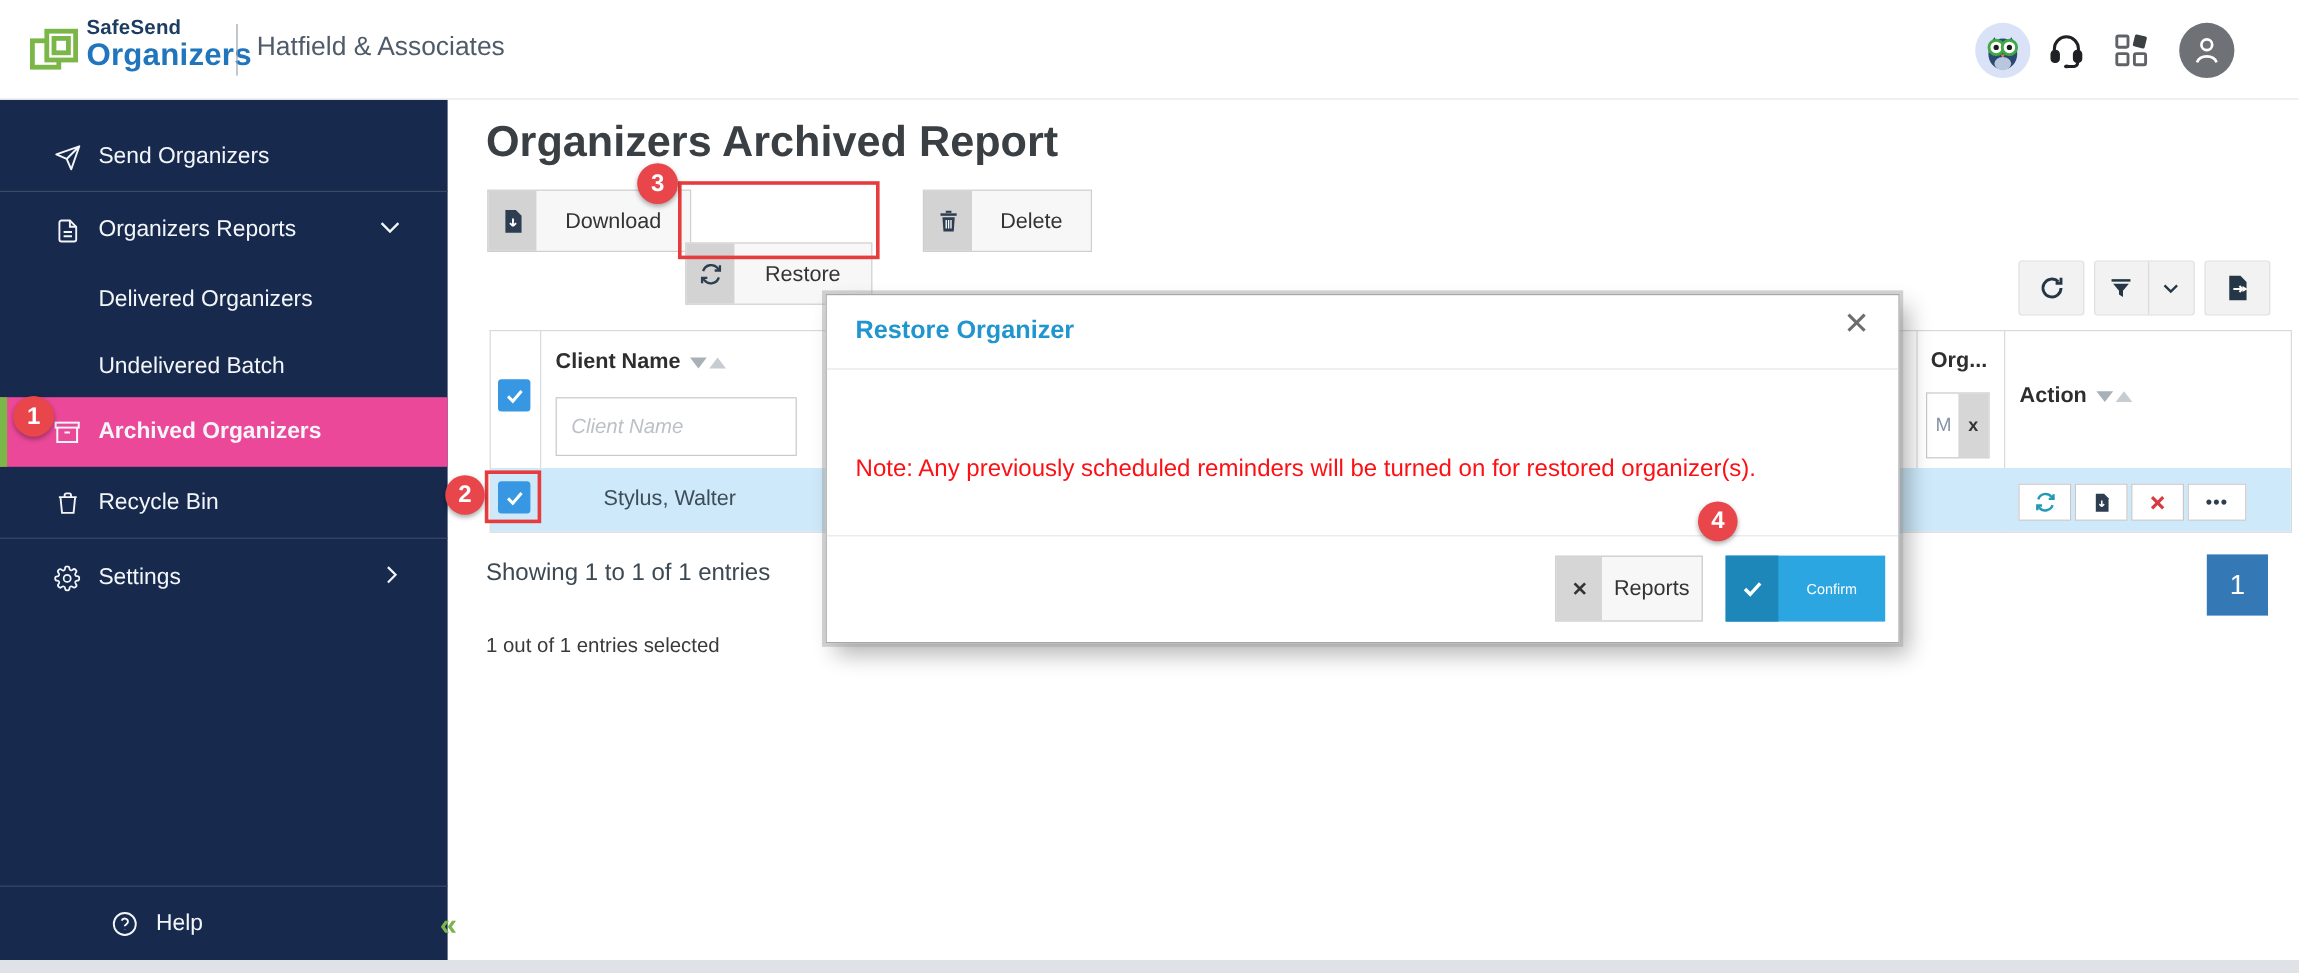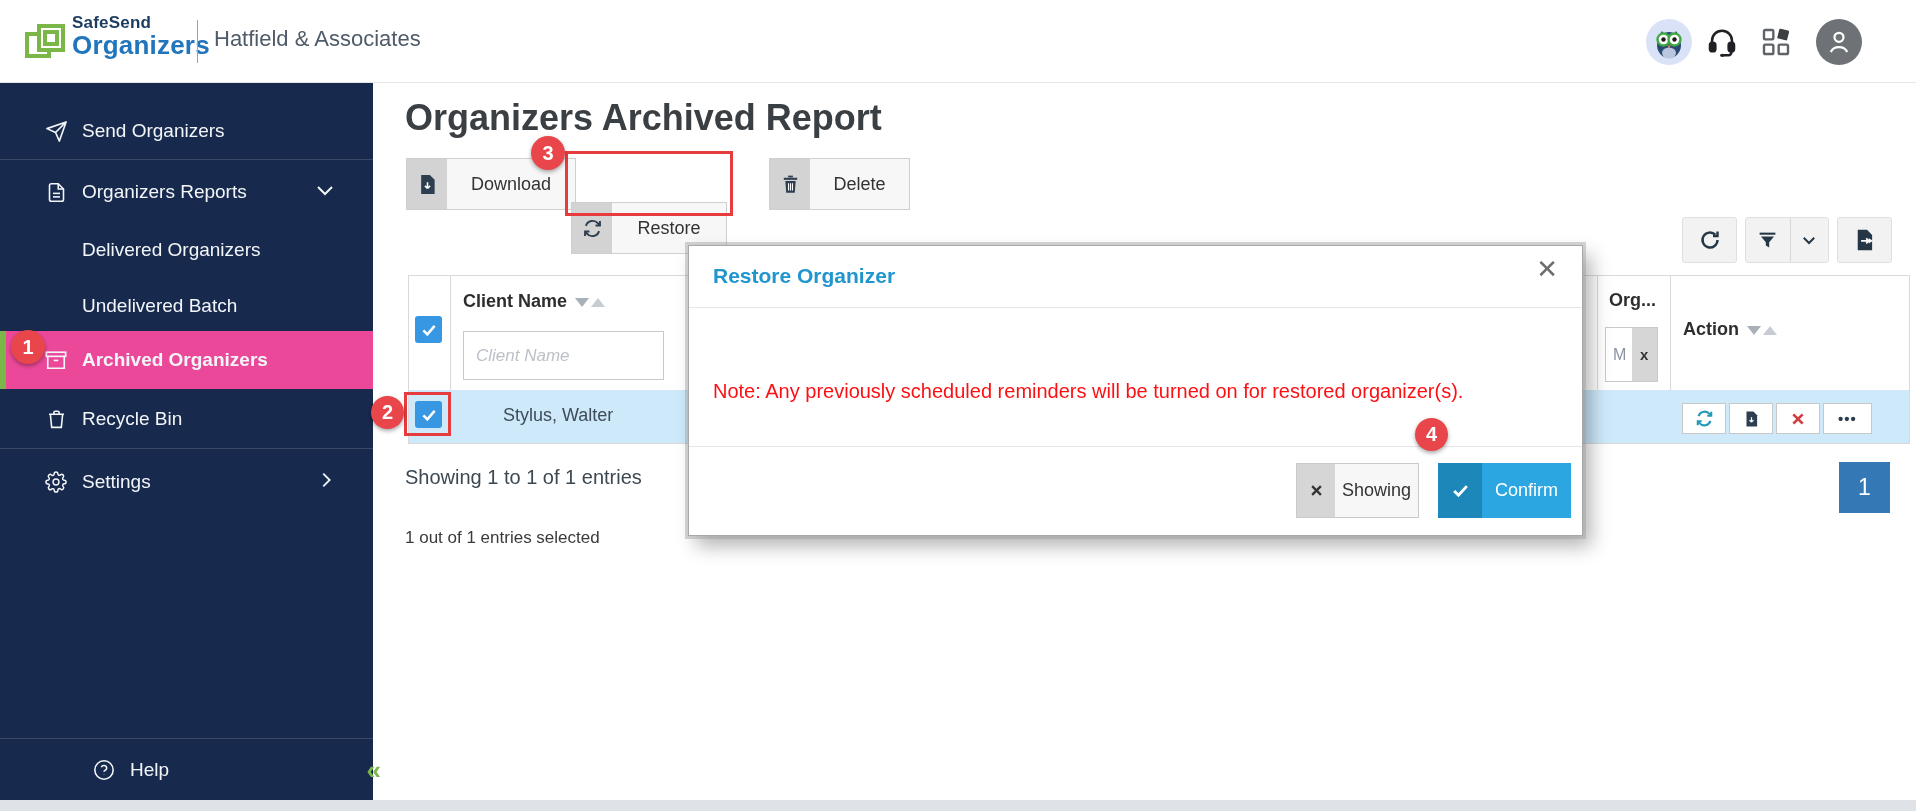--- a/index.html
+++ b/index.html
@@ -85,21 +85,21 @@
   .modal-close { position:absolute; right:24px; top:10px; font-size:26px; color:#6d6d6d; cursor:pointer; line-height:1; }
   .modal-div { position:absolute; left:0; width:100%; height:1px; background:#e6e6e6; }
   .modal-msg { position:absolute; left:24px; top:82px; font-size:20px; color:#464646; }
   .modal-note { position:absolute; left:24px; top:134px; font-size:20px; color:#fd1014; }
   .m-btn { position:absolute; top:217px; height:55px; display:flex; align-items:stretch; cursor:pointer; }
   .m-cancel { left:607px; width:123px; border:1px solid #c9c9c9; background:#f7f7f7; }
   .m-cancel .m-icon { width:38px; background:#d6d6d6; display:flex; align-items:center; justify-content:center; }
   .m-cancel .m-label { flex:1; display:flex; align-items:center; justify-content:center; font-size:18px; color:#333; }
   .m-confirm { left:749px; width:133px; background:#2ba6e0; }
   .m-confirm .m-icon { width:44px; background:#1e87ba; display:flex; align-items:center; justify-content:center; }
-  .m-confirm .m-label { flex:1; display:flex; align-items:center; justify-content:center; font-size:18px; color:#fff; }
+  .m-confirm .m-label { flex:1; display:flex; align-items:center; justify-content:center; font-size:12px; color:#fff; }
 
   .bottom-strip { left:0; top:800px; width:1916px; height:11px; background:#dfe3e8; }
 </style>
 </head>
 <body>
 
 <div id="app">
 
   <div class="abs header">
     <svg class="abs" style="left:24px; top:22px;" width="42" height="40" viewBox="0 0 42 40">
@@ -385,21 +385,21 @@
     <div class="modal-note">Note: Any previously scheduled reminders will be turned on for restored organizer(s).</div>
     <div class="modal-div" style="top:200px;"></div>
 
     <div class="m-btn m-cancel">
       <span class="m-icon">
         <svg width="15" height="15" viewBox="0 0 24 24" fill="none" stroke="#333" stroke-width="3.6">
             <line x1="5" y1="5" x2="19" y2="19"></line>
             <line x1="19" y1="5" x2="5" y2="19"></line>
           </svg>
       </span>
-      <span class="m-label">Showing</span>
+      <span class="m-label">Reports</span>
     </div>
     <div class="m-btn m-confirm">
       <span class="m-icon">
         <svg width="19" height="19" viewBox="0 0 24 24" fill="none" stroke="#fff" stroke-width="3.6">
             <polyline points="4 12.5 9.5 18 20 6.5"></polyline>
           </svg>
       </span>
       <span class="m-label">Confirm</span>
     </div>
   </div>

